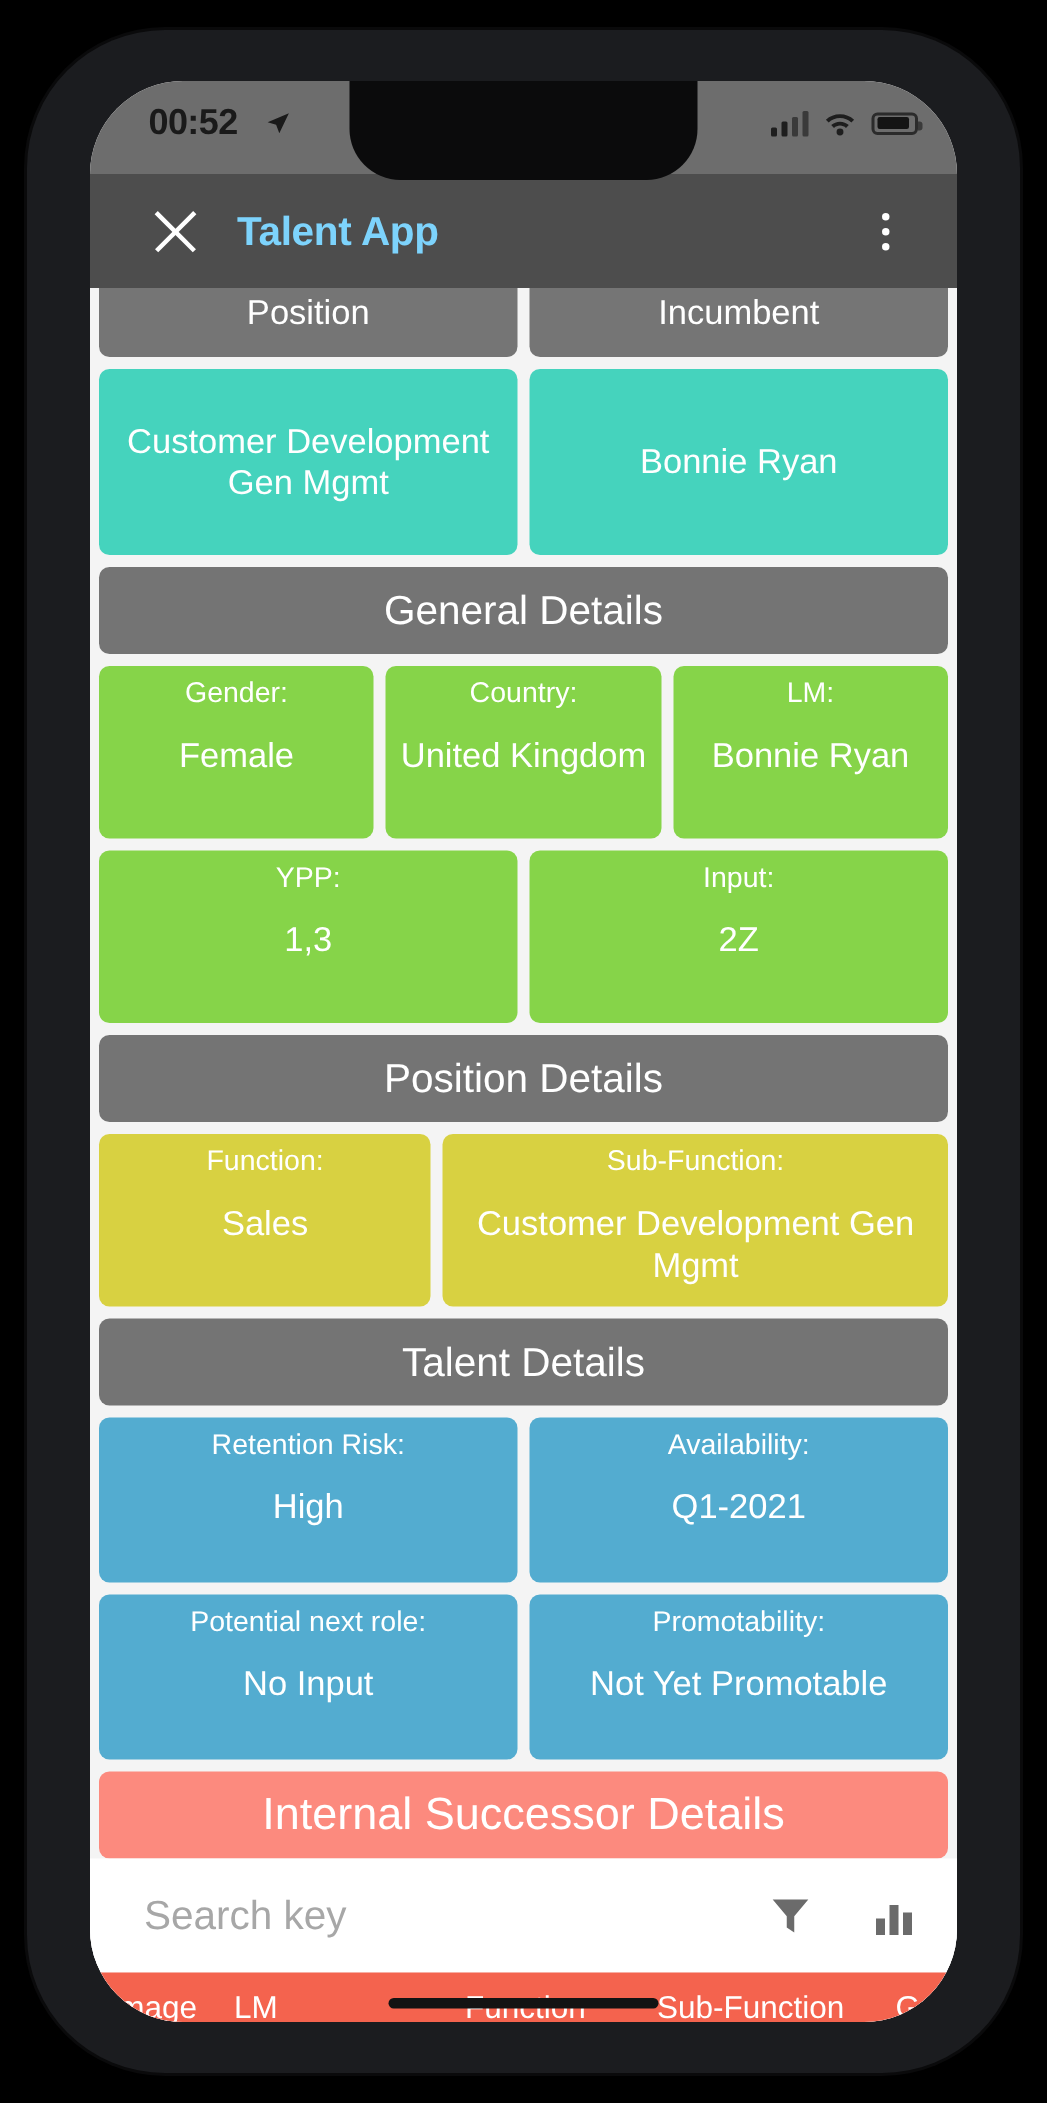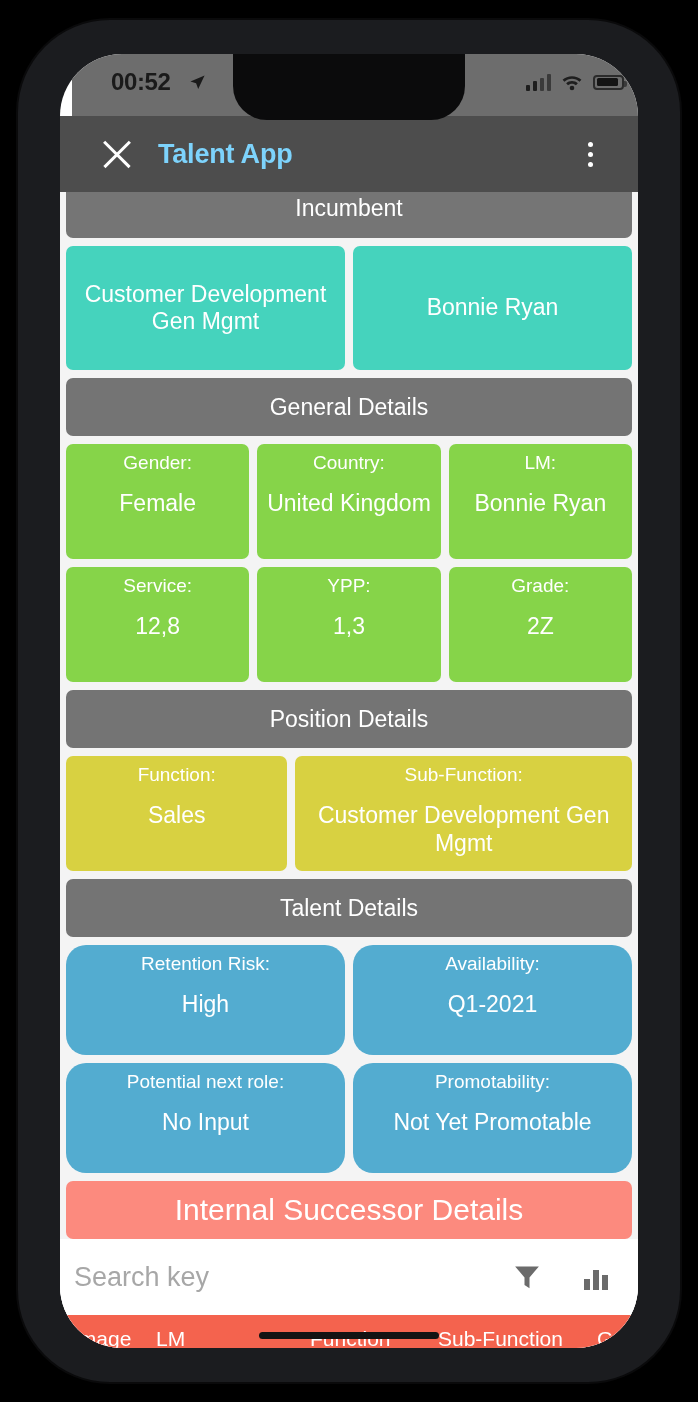--- a/index.html
+++ b/index.html
@@ -30,21 +30,21 @@
     width: 578px;
     height: 1294px;
     background: #ffffff;
     border-radius: 62px;
     overflow: hidden;
   }
 
   
   #status-bar {
     position: absolute;
-    top: 0; left: 12px;
+    top: 0; left: 0;
     width: 578px;
     height: 62px;
     background: #6d6d6d;
     z-index: 6;
   }
   .notch {
     position: absolute;
     top: 0;
     left: 50%;
     transform: translateX(-50%);
@@ -200,58 +200,58 @@
     justify-content: center;
   }
   .section-bar {
     background: #747474;
     border-radius: 7px;
     height: 58px;
     display: flex;
     align-items: center;
     justify-content: center;
     color: #ffffff;
-    font-size: 23px;
+    font-size: 27px;
     margin-bottom: 8px;
   }
   .teal    { background: #45d3bd; }
   .green   { background: #86d449; }
   .yellow  { background: #d8d141; }
   .blue    { background: #53acd0; }
 
   .flex1 { flex: 1; }
 
   .teal-card {
     height: 124px;
     font-size: 23px;
     justify-content: center;
   }
   .gen-card  { height: 115px; }
   .fn-card   { height: 115px; }
-  .tal-card  { height: 110px; border-radius: 20px; }
+  .tal-card  { height: 110px; }
 
   .succ-bar {
     background: #fc8a7e;
     border-radius: 7px;
     height: 58px;
     display: flex;
     align-items: center;
     justify-content: center;
     color: #ffffff;
     font-size: 30px;
     margin-bottom: 0;
   }
 
   
   #search-bar {
     background: #ffffff;
     height: 76px;
     display: flex;
     align-items: center;
-    padding: 0 22px 0 14px;
+    padding: 0 22px 0 36px;
   }
   #search-input {
     flex: 1;
     border: none;
     outline: none;
     font-family: "Liberation Sans", sans-serif;
     font-size: 27px;
     color: #3a3a3a;
     background: transparent;
   }
@@ -330,20 +330,23 @@
           <i></i>
           <i></i>
       </div>
     </div>
 
     <div id="content">
       <div class="pad">
 
         <div class="row" style="margin-top:-12px;">
           <div class="card hdr-card flex1">
+            <span>Position</span>
+          </div>
+          <div class="card hdr-card flex1">
             <span>Incumbent</span>
           </div>
         </div>
 
         <div class="row">
           <div class="card teal teal-card flex1">
             <span>Customer Development Gen Mgmt</span>
           </div>
           <div class="card teal teal-card flex1">
             <span>Bonnie Ryan</span>
@@ -362,29 +365,25 @@
             <span class="val">United Kingdom</span>
           </div>
           <div class="card green gen-card flex1">
             <span class="lbl">LM:</span>
             <span class="val">Bonnie Ryan</span>
           </div>
         </div>
 
         <div class="row">
           <div class="card green gen-card flex1">
-            <span class="lbl">Service:</span>
-            <span class="val">12,8</span>
-          </div>
-          <div class="card green gen-card flex1">
             <span class="lbl">YPP:</span>
             <span class="val">1,3</span>
           </div>
           <div class="card green gen-card flex1">
-            <span class="lbl">Grade:</span>
+            <span class="lbl">Input:</span>
             <span class="val">2Z</span>
           </div>
         </div>
 
         <div class="section-bar">Position Details</div>
 
         <div class="row">
           <div class="card yellow fn-card flex1">
             <span class="lbl">Function:</span>
             <span class="val">Sales</span>

